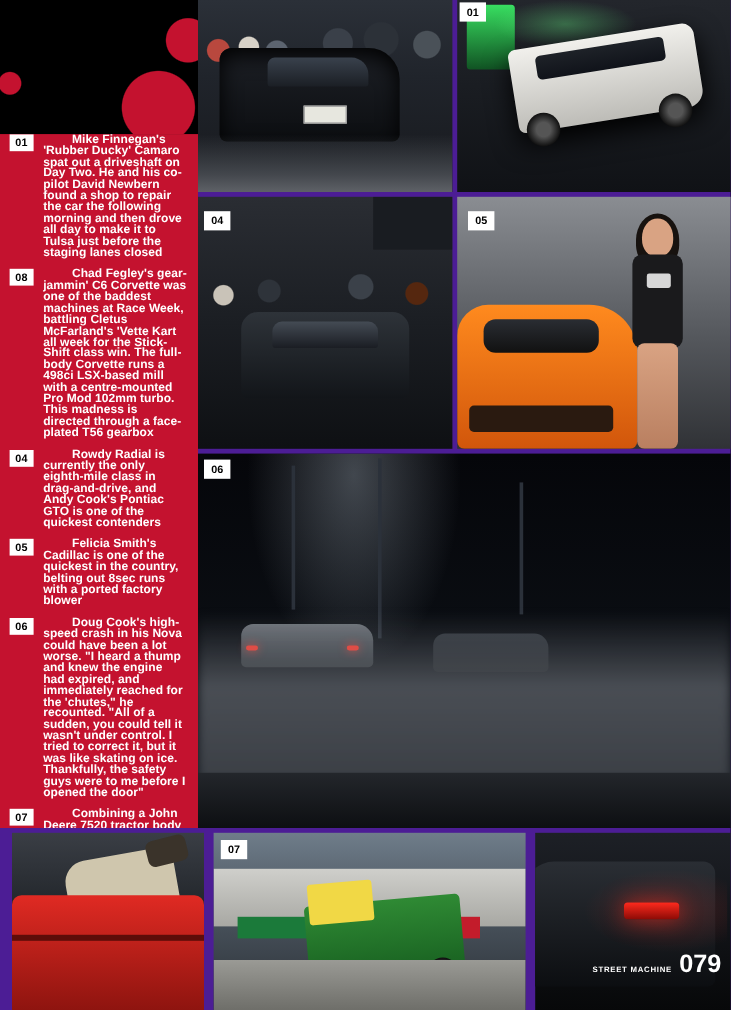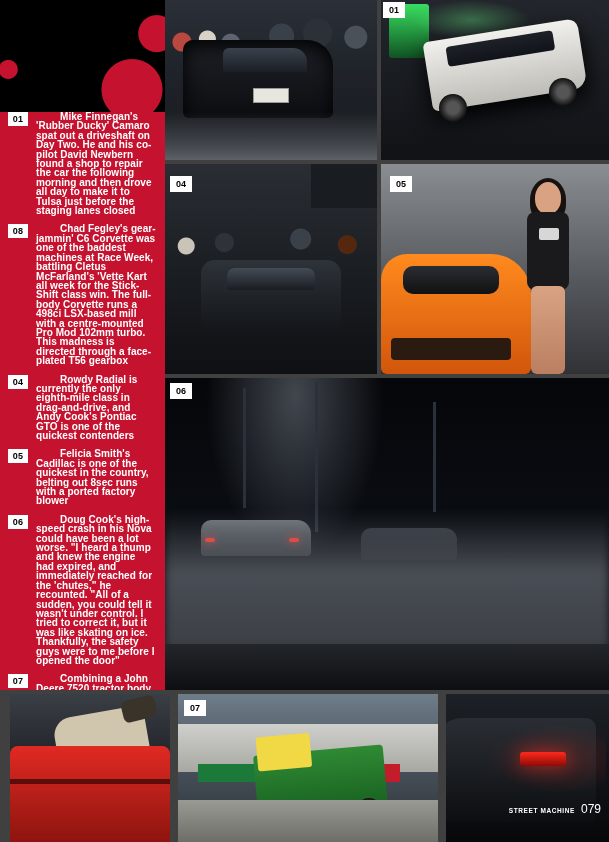--- a/index.html
+++ b/index.html
@@ -1,19 +1,19 @@
 <!DOCTYPE html>
 <html><head>
 <meta charset="utf-8">
 <style>
   html,body{margin:0;padding:0;background:#000;}
   body{width:609px;height:842px;position:relative;overflow:hidden;
        font-family:"Liberation Sans",sans-serif;color:#fff;}
 
-  .page{position:absolute;inset:0;background:#404040;}
+  .page{position:absolute;inset:0;background:#4c1d95;}
 
   
   .photo{position:absolute;overflow:hidden;background:#15161a;}
 
   
   .sidebar{position:absolute;left:0;top:0;width:165px;height:690px;
            background:#c4122f;overflow:hidden;}
   .sidebar .splat{position:absolute;left:0;top:0;width:165px;height:112px;
            background:
              radial-gradient(circle at 18% 18%, #000 0 16px, transparent 17px),
@@ -45,21 +45,21 @@
   .entry.indent .txt{text-indent:24px;}
 
   
   .tag{position:absolute;width:22px;height:16px;background:#fff;color:#000;
        font-size:9px;font-weight:bold;line-height:16px;text-align:center;z-index:5;}
 
   
   .footer{position:absolute;right:8px;bottom:26px;z-index:9;
           display:flex;align-items:baseline;gap:6px;}
   .footer .mag{font-size:6.5px;font-weight:bold;letter-spacing:.6px;color:#fff;}
-  .footer .pg{font-size:12px;font-weight:normal;color:#fff;letter-spacing:0;}
+  .footer .pg{font-size:21px;font-weight:bold;color:#fff;letter-spacing:0;}
 
   
 
   
   #p01{left:165px;top:0;width:212px;height:160px;
        background:linear-gradient(#2b3038 0%,#20242b 40%,#17191d 100%);}
   #p01 .crowd{position:absolute;left:0;top:6px;width:100%;height:60px;
        background:
         radial-gradient(circle at 8% 60%, #b9483e 0 9px, transparent 10px),
         radial-gradient(circle at 20% 55%, #d8d2c8 0 8px, transparent 9px),

